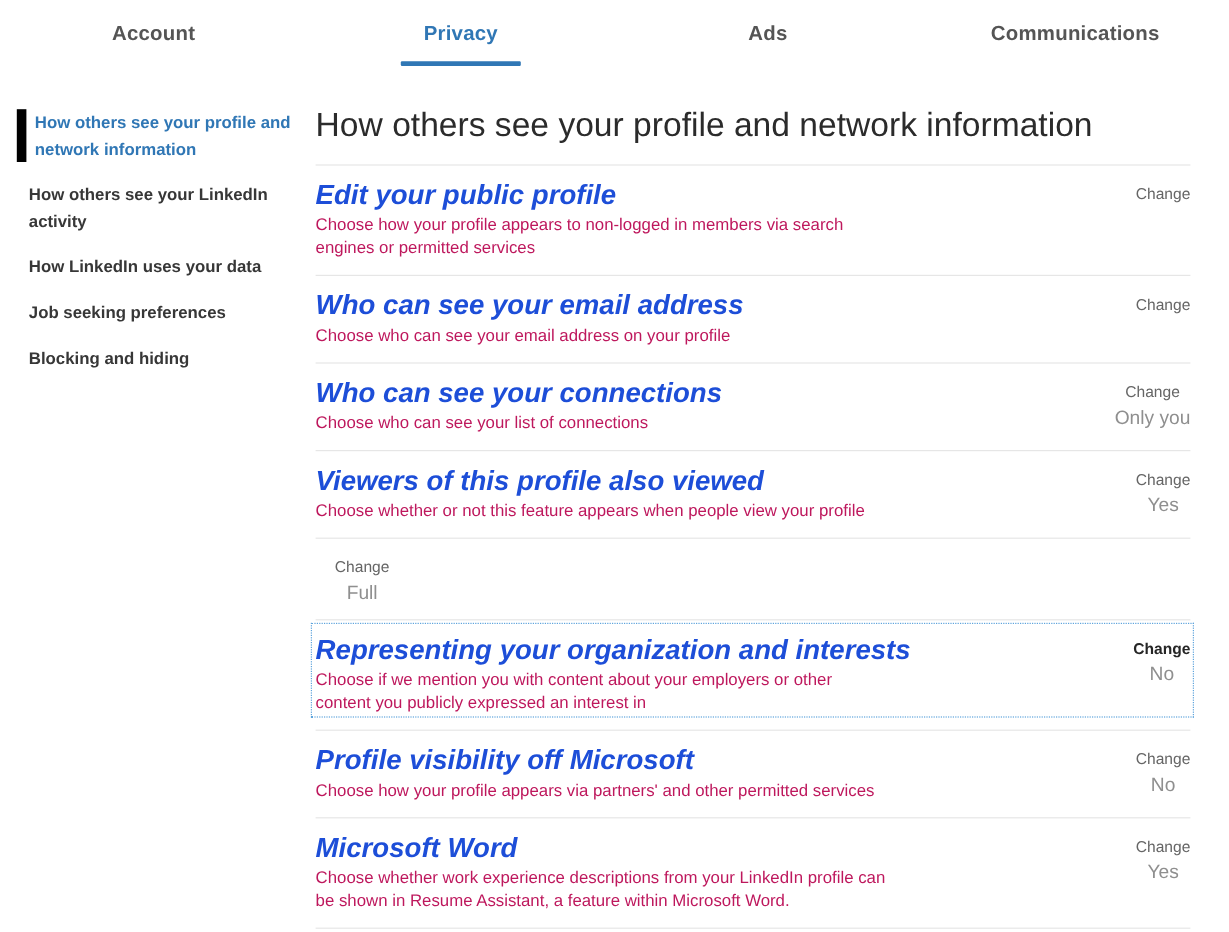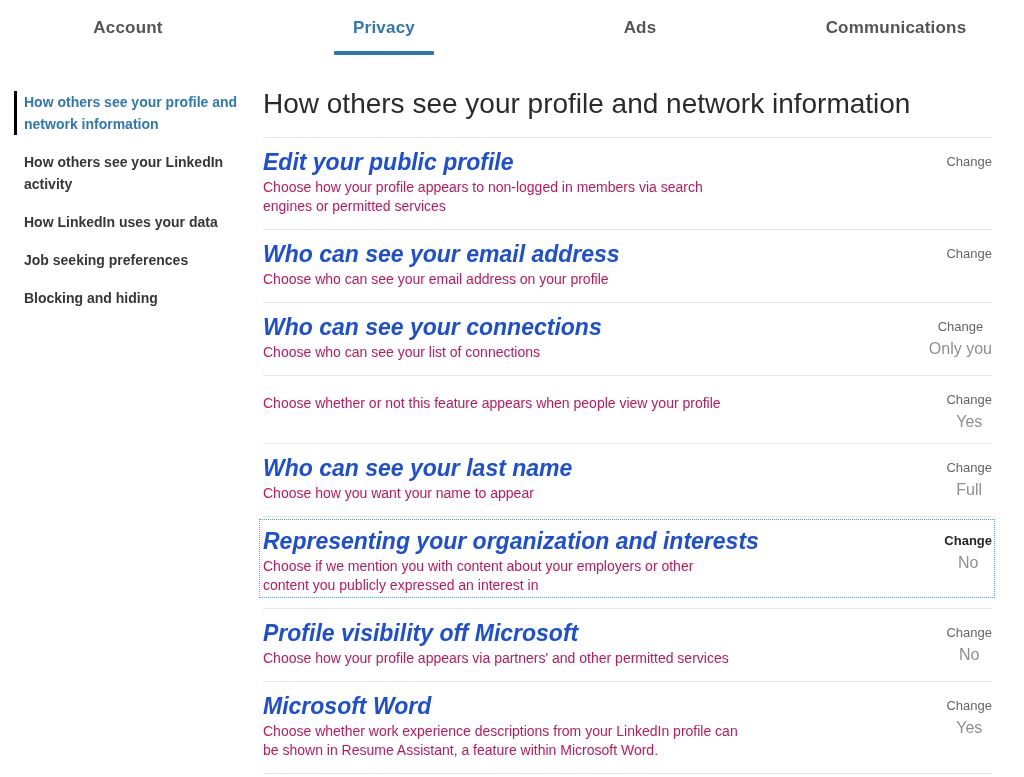--- a/index.html
+++ b/index.html
@@ -11,21 +11,21 @@
   .tab { flex: 1; text-align: center; cursor: pointer; }
   .tab-label { font-size: 17px; font-weight: 700; color: #555555; letter-spacing: .2px; }
   .tab.active .tab-label { color: #3077b5; }
   .tab-underline { width: 100px; height: 4px; background: #3077b5; margin: 13px auto 0; border-radius: 1px; }
 
   
   .content { display: flex; padding-top: 26px; }
   .sidebar { width: 263px; flex-shrink: 0; padding: 10px 20px 0 14px; }
   .side-item { font-size: 14px; font-weight: 700; line-height: 22px; color: #373737;
                margin-bottom: 16px; padding-left: 10px; white-space: pre-line; cursor: pointer; }
-  .side-item.active { color: #3077b5; border-left: 3px solid #000000; padding-left: 7px; }
+  .side-item.active { color: #3077b5; border-left: 8px solid #000000; padding-left: 7px; }
 
   .main { flex: 1; padding-right: 32px; }
   .page-title { font-size: 28px; font-weight: 300; line-height: 34px; color: #2b2b2b;
                 margin-top: 6px; padding-bottom: 16px; border-bottom: 1px solid #e6e6e6; }
 
   
   .row { position: relative; display: flex; justify-content: space-between;
          padding: 13px 0; border-bottom: 1px solid #e6e6e6; cursor: pointer; }
   .row-title { font-size: 23px; font-weight: 700; line-height: 22px; color: #1d4ed8; font-style: italic; }
   .row-desc { font-size: 14px; line-height: 19px; color: #be185d; margin-top: 5px;
@@ -105,33 +105,30 @@
             <p class="row-desc">Choose who can see your list of connections</p>
           </div>
           <div class="row-right">
             <a class="change-link">Change</a>
             <div class="row-value">Only you</div>
           </div>
         </section>
 
         <section class="row">
           <div class="row-left">
+            <h2 class="row-title">Viewers of this profile also viewed</h2>
             <p class="row-desc">Choose whether or not this feature appears when people view your profile</p>
           </div>
           <div class="row-right">
             <a class="change-link">Change</a>
             <div class="row-value">Yes</div>
           </div>
         </section>
 
         <section class="row">
-          <div class="row-left">
-            <h2 class="row-title">Who can see your last name</h2>
-            <p class="row-desc">Choose how you want your name to appear</p>
-          </div>
           <div class="row-right">
             <a class="change-link">Change</a>
             <div class="row-value">Full</div>
           </div>
         </section>
 
         <section class="row focused">
           <div class="focus-outline"></div>
           <div class="row-left">
             <h2 class="row-title">Representing your organization and interests</h2>

